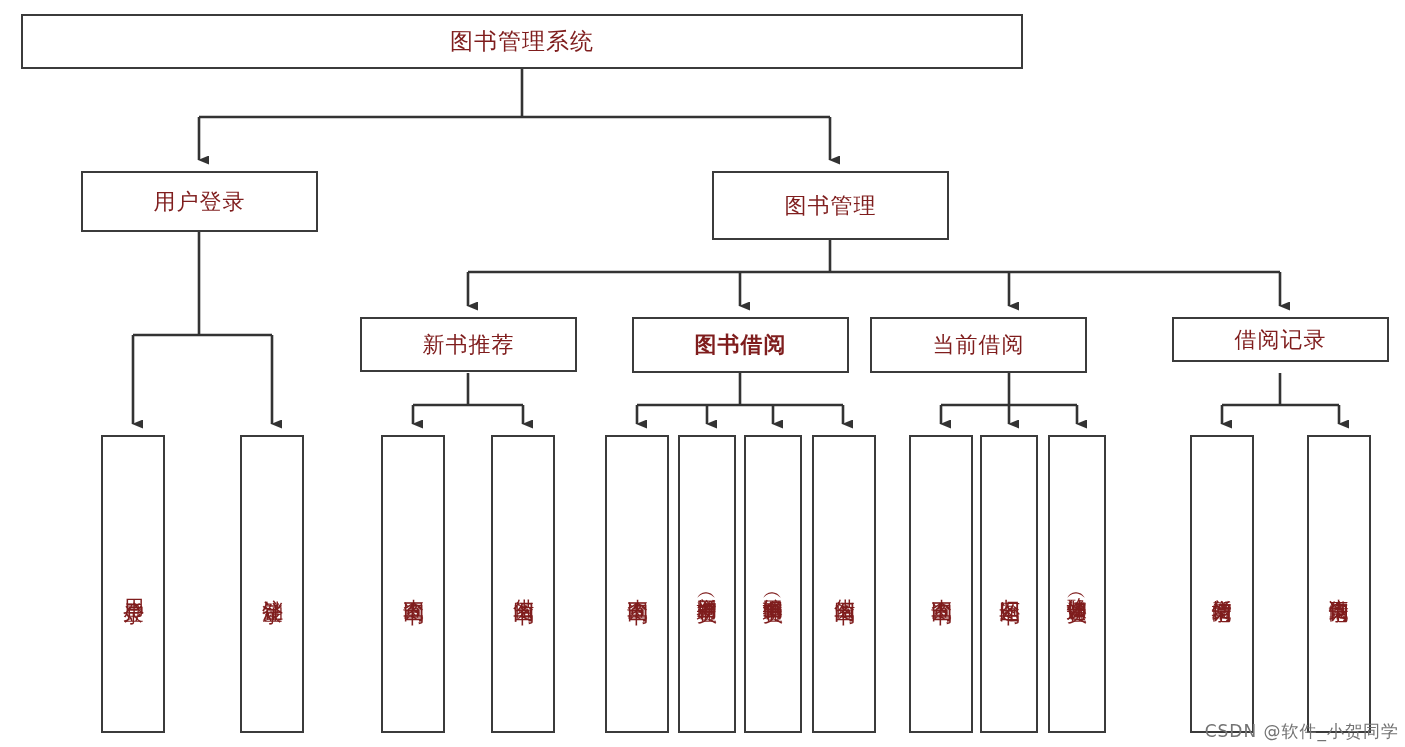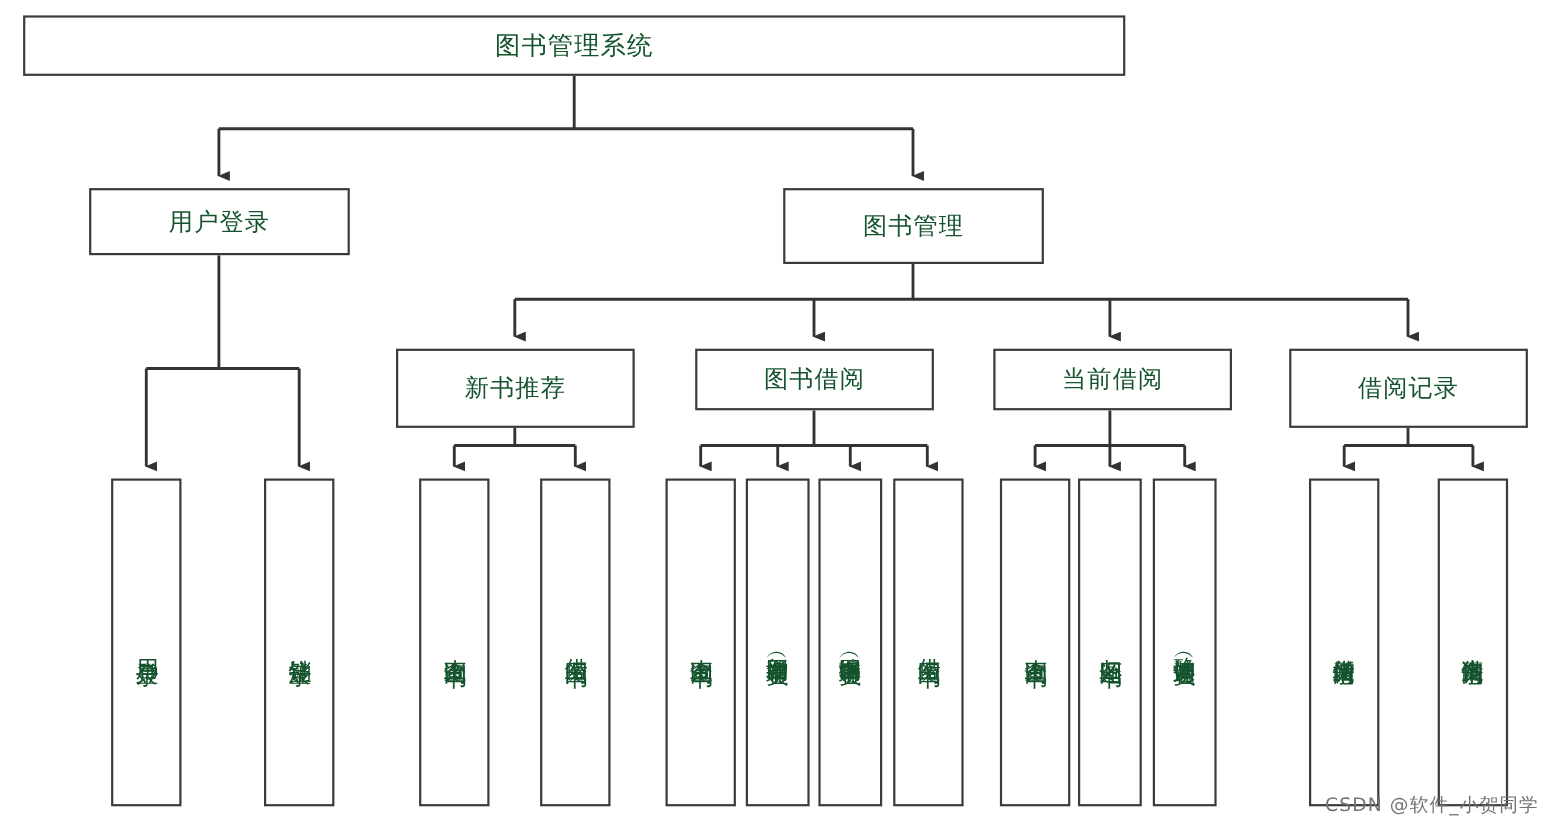--- a/index.html
+++ b/index.html
@@ -8,21 +8,21 @@
   svg.wires{position:absolute;left:0;top:0;width:1405px;height:747px;pointer-events:none;}
 
   .node{
     position:absolute;
     box-sizing:border-box;
     border:2.5px solid #3b3b3b;
     background:#ffffff;
     display:flex;
     align-items:center;
     justify-content:center;
-    color:#14532d;
+    color:#7f1d1d;
   }
   .node.h-text{font-size:22px;letter-spacing:1px;}
   .node.root{font-size:23px;}
   .node.leaf{
     align-items:center;
     justify-content:center;
     padding-top:4px;
   }
   .vlabel{
     writing-mode:vertical-rl;
@@ -100,27 +100,27 @@
       <path d="M1339,405 L1339,424" marker-end="url(#arr)"></path>
     </g>
   </svg>
 
   <div class="node h-text root" style="left:21px;top:14px;width:1002px;height:55px;">图书管理系统</div>
 
   <div class="node h-text" style="left:81px;top:171px;width:237px;height:61px;">用户登录</div>
 
   <div class="node h-text" style="left:712px;top:171px;width:237px;height:69px;">图书管理</div>
 
-  <div class="node h-text" style="left:360px;top:317px;width:217px;height:72px;">新书推荐</div>
+  <div class="node h-text" style="left:360px;top:317px;width:217px;height:55px;">新书推荐</div>
 
-  <div class="node h-text" style="left:632px;top:317px;width:217px;height:56px;">图书借阅</div>
+  <div class="node h-text" style="left:632px;top:317px;width:217px;height:56px;font-weight:bold;">图书借阅</div>
 
-  <div class="node h-text" style="left:903px;top:317px;width:217px;height:56px;">当前借阅</div>
+  <div class="node h-text" style="left:870px;top:317px;width:217px;height:56px;">当前借阅</div>
 
-  <div class="node h-text" style="left:1172px;top:317px;width:217px;height:72px;">借阅记录</div>
+  <div class="node h-text" style="left:1172px;top:317px;width:217px;height:45px;">借阅记录</div>
 
   <div class="node leaf" style="left:101px;top:435px;width:64px;height:298px;">
     <span class="vlabel">用户登录</span>
   </div>
   <div class="node leaf" style="left:240px;top:435px;width:64px;height:298px;">
     <span class="vlabel">注销登录</span>
   </div>
 
   <div class="node leaf" style="left:381px;top:435px;width:64px;height:298px;">
     <span class="vlabel">查询图书</span>

